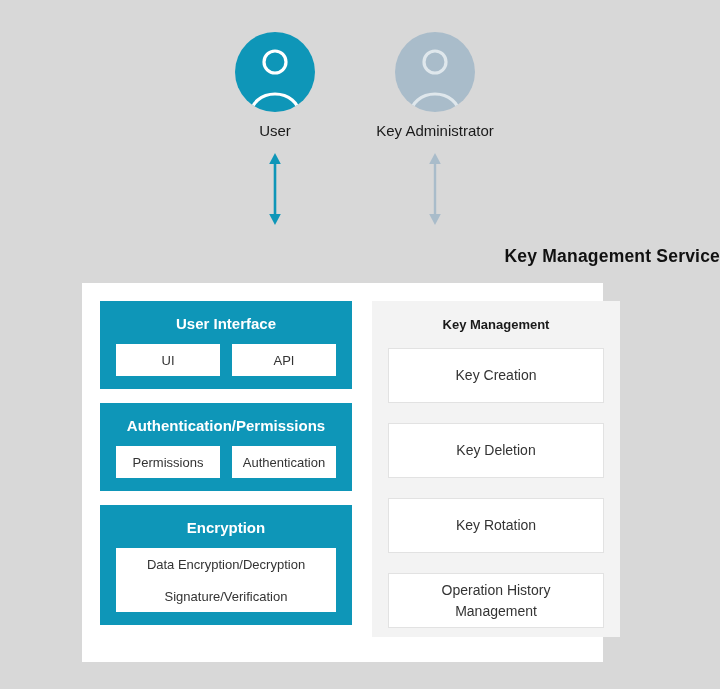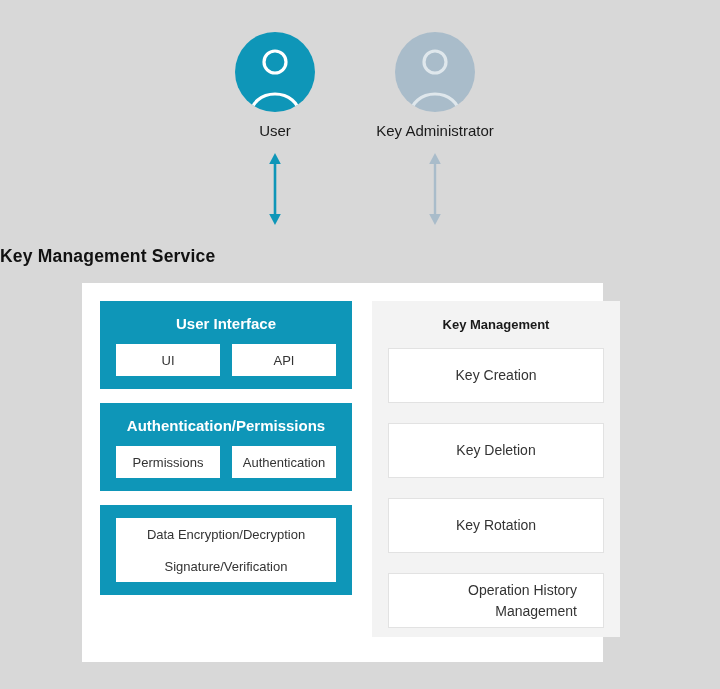--- a/index.html
+++ b/index.html
@@ -37,21 +37,21 @@
   }
 
   .v-arrow { margin-top: 14px; height: 72px; }
 
   
   .kms-title {
     position: absolute;
     top: 246px;
     left: 0;
     width: 100%;
-    text-align: left;
+    text-align: right;
     font-size: 17.5px;
     font-weight: bold;
     color: #111;
     letter-spacing: 0.2px;
   }
 
   
   .container {
     position: absolute;
     left: 82px;
@@ -117,21 +117,21 @@
     line-height: 19px;
   }
   .right-items { display: flex; flex-direction: column; gap: 20px; }
   .key-item {
     background: #ffffff;
     border: 1px solid #e2e2e2;
     min-height: 55px;
     display: flex;
     align-items: center;
     justify-content: center;
-    text-align: right;
+    text-align: center;
     font-size: 14px;
     color: #333333;
     line-height: 1.45;
     padding: 6px 26px;
   }
 </style>
 </head>
 <body>
 
 <div class="stage">
@@ -202,20 +202,21 @@
 
       <div class="teal-panel">
         <div class="teal-header">Authentication/Permissions</div>
         <div class="btn-row">
           <div class="white-btn">Permissions</div>
           <div class="white-btn">Authentication</div>
         </div>
       </div>
 
       <div class="teal-panel">
+        <div class="teal-header">Encryption</div>
         <div class="btn-col">
           <div class="white-btn">Data Encryption/Decryption</div>
           <div class="white-btn">Signature/Verification</div>
         </div>
       </div>
 
     </div>
 
     <div class="right-panel">
       <div class="right-header">Key Management</div>

